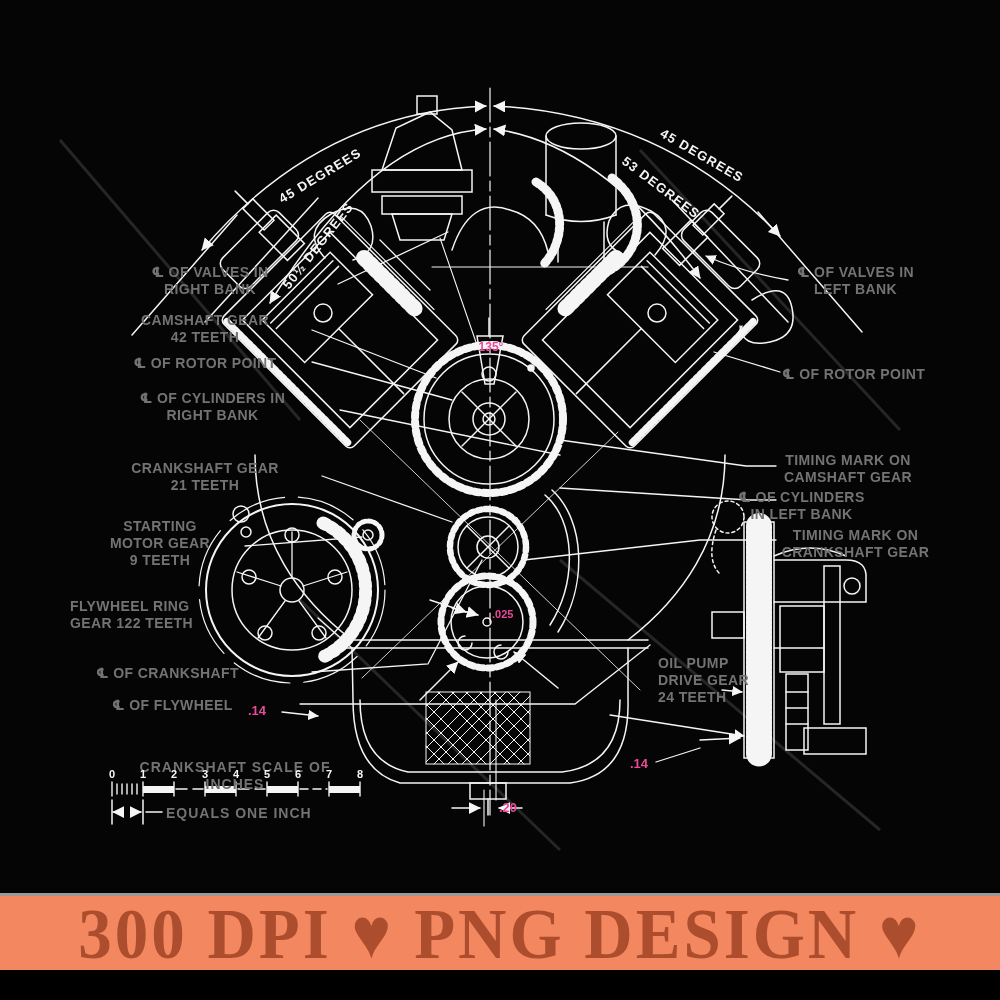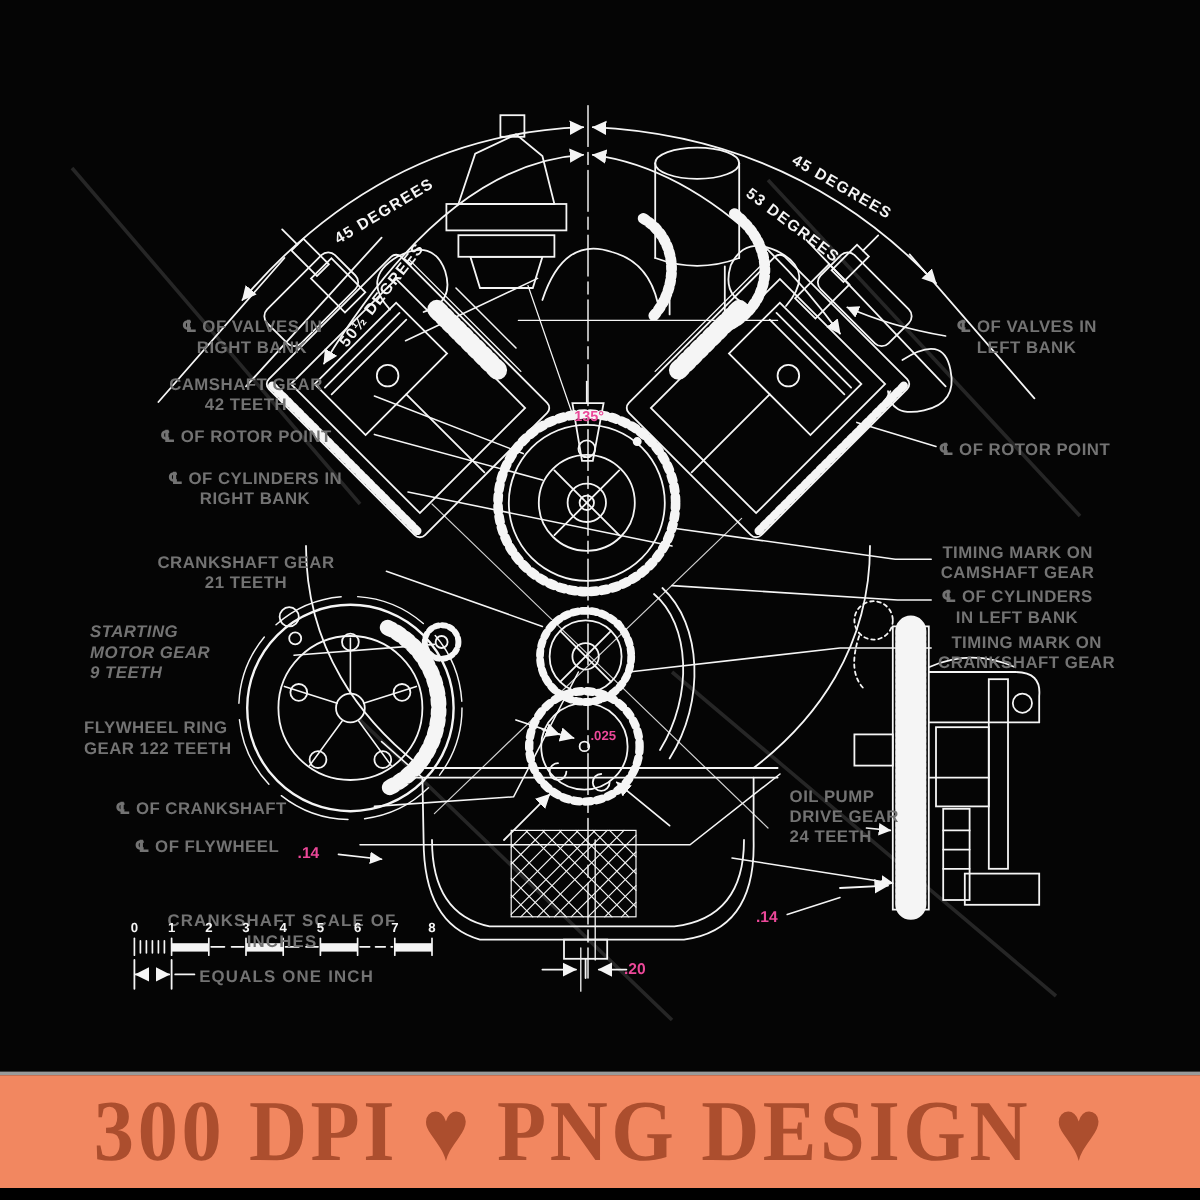--- a/index.html
+++ b/index.html
@@ -7,21 +7,21 @@
         font-family:"Liberation Sans","DejaVu Sans",sans-serif;}
   #art{position:absolute;left:0;top:0;width:1000px;height:893px;background:#050505;}
   #art svg{position:absolute;left:0;top:0;}
   .lbl{position:absolute;color:#737373;font-weight:bold;font-size:14px;line-height:1.22;
        letter-spacing:.4px;white-space:pre-line;}
   .angle{position:absolute;color:#f5f5f5;font-weight:bold;font-size:13px;letter-spacing:1.2px;
          white-space:nowrap;text-align:center;}
   .dimnum{position:absolute;color:#ec4899;font-weight:bold;font-size:13px;}
   .tick{position:absolute;color:#f5f5f5;font-weight:bold;font-size:11px;width:12px;text-align:center;}
   #separator{position:absolute;left:0;top:893px;width:1000px;height:3px;background:#9a9a9a;}
-  #banner{position:absolute;left:0;top:896px;width:1000px;height:94px;background:#F28760;
+  #banner{position:absolute;left:0;top:896px;width:1000px;height:74px;background:#F28760;
           display:flex;align-items:center;justify-content:center;}
   #banner span{font-family:"Liberation Serif","DejaVu Serif","DejaVu Sans",serif;
                color:#AC4E2E;font-size:67px;font-weight:bold;letter-spacing:3px;
                transform:scaleY(1.08);white-space:nowrap;}
 </style>
 </head>
 <body>
 
 <div id="root">
   <div id="art">
@@ -301,43 +301,43 @@
 
     <div class="lbl" style="left:85px;top:264px;width:250px;text-align:center;">℄ OF VALVES IN
 RIGHT BANK</div>
     <div class="lbl" style="left:85px;top:312px;width:240px;text-align:center;">CAMSHAFT GEAR
 42 TEETH</div>
     <div class="lbl" style="left:85px;top:355px;width:240px;text-align:center;">℄ OF ROTOR POINT</div>
     <div class="lbl" style="left:85px;top:390px;width:255px;text-align:center;">℄ OF CYLINDERS IN
 RIGHT BANK</div>
     <div class="lbl" style="left:85px;top:460px;width:240px;text-align:center;">CRANKSHAFT GEAR
 21 TEETH</div>
-    <div class="lbl" style="left:75px;top:518px;width:170px;text-align:left;font-style:italic;">STARTING
+    <div class="lbl" style="left:75px;top:518px;width:170px;text-align:center;">STARTING
 MOTOR GEAR
 9 TEETH</div>
     <div class="lbl" style="left:70px;top:598px;width:200px;text-align:left;">FLYWHEEL RING
 GEAR 122 TEETH</div>
     <div class="lbl" style="left:96px;top:665px;width:220px;">℄ OF CRANKSHAFT</div>
     <div class="lbl" style="left:112px;top:697px;width:220px;">℄ OF FLYWHEEL</div>
     <div class="dimnum" style="left:248px;top:703px;">.14</div>
 
     <div class="lbl" style="left:788px;top:264px;width:135px;text-align:center;">℄ OF VALVES IN
 LEFT BANK</div>
     <div class="lbl" style="left:782px;top:366px;width:150px;">℄ OF ROTOR POINT</div>
     <div class="lbl" style="left:778px;top:452px;width:140px;text-align:center;">TIMING MARK ON
 CAMSHAFT GEAR</div>
-    <div class="lbl" style="left:780px;top:489px;width:135px;text-align:center;">℄ OF CYLINDERS
+    <div class="lbl" style="left:734px;top:489px;width:135px;text-align:center;">℄ OF CYLINDERS
 IN LEFT BANK</div>
     <div class="lbl" style="left:778px;top:527px;width:155px;text-align:center;">TIMING MARK ON
 CRANKSHAFT GEAR</div>
     <div class="lbl" style="left:658px;top:655px;width:140px;">OIL PUMP
 DRIVE GEAR
 24 TEETH</div>
     <div class="dimnum" style="left:630px;top:756px;">.14</div>
-    <div class="dimnum" style="left:520px;top:800px;">.20</div>
+    <div class="dimnum" style="left:499px;top:800px;">.20</div>
 
     <div class="dimnum" style="left:471px;top:340px;width:40px;text-align:center;font-size:12px;">135°</div>
     <div class="dimnum" style="left:492px;top:608px;font-size:11px;">.025</div>
 
     <div class="lbl" style="left:110px;top:759px;width:250px;text-align:center;letter-spacing:1px;">CRANKSHAFT SCALE OF INCHES</div>
     <span class="tick" style="left:106px;top:768px;">0</span>
     <span class="tick" style="left:137px;top:768px;">1</span>
     <span class="tick" style="left:168px;top:768px;">2</span>
     <span class="tick" style="left:199px;top:768px;">3</span>
     <span class="tick" style="left:230px;top:768px;">4</span>

